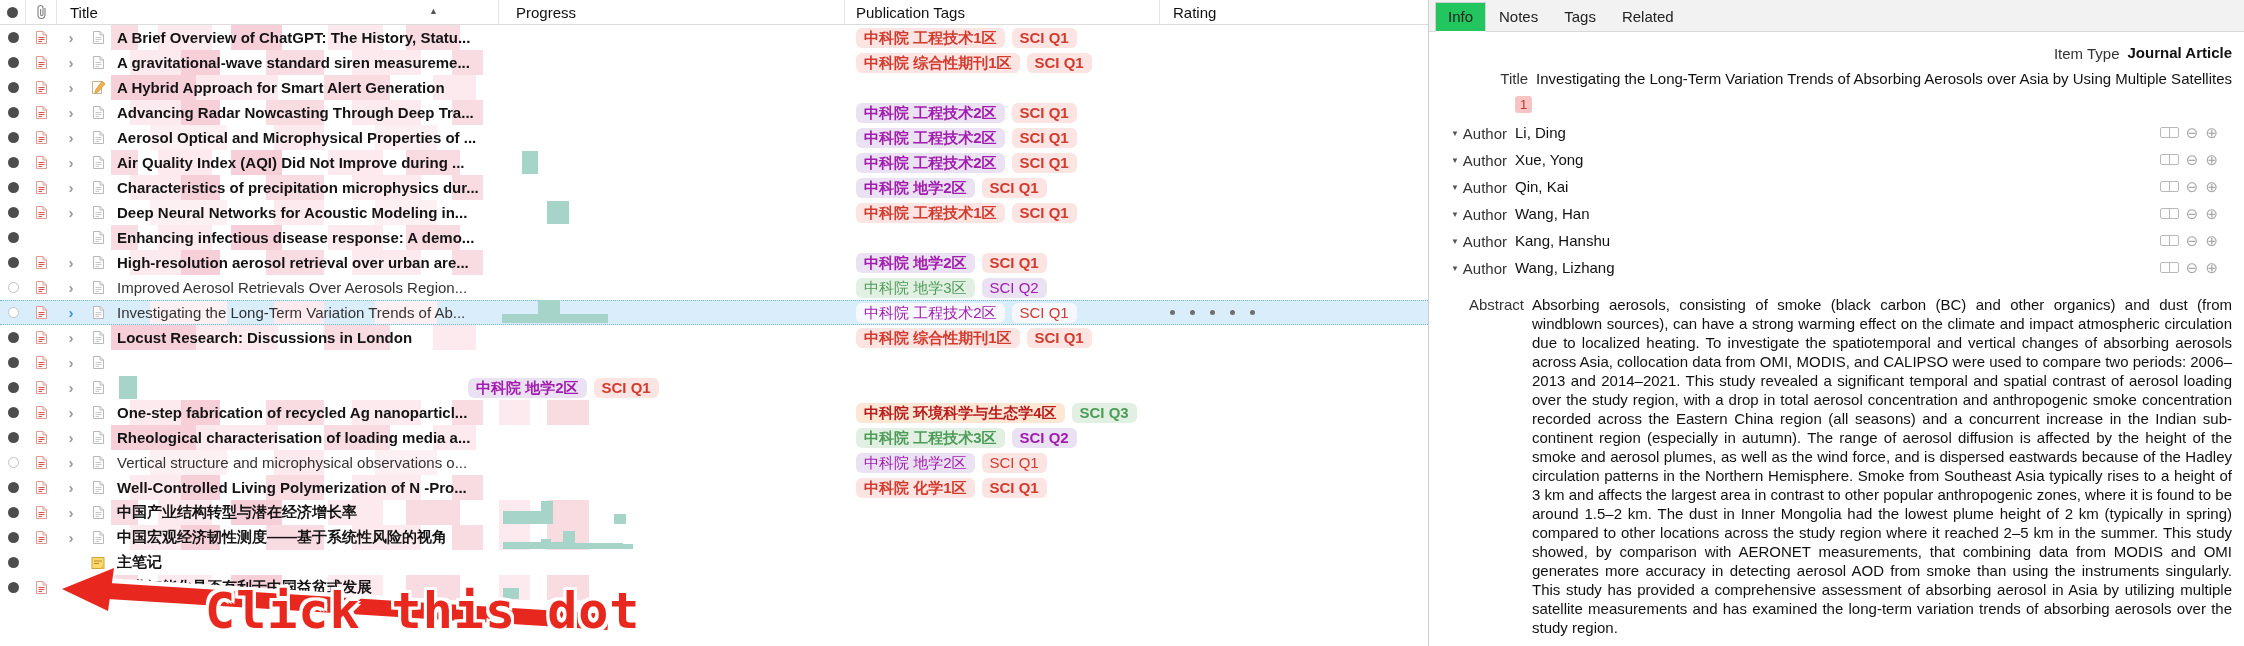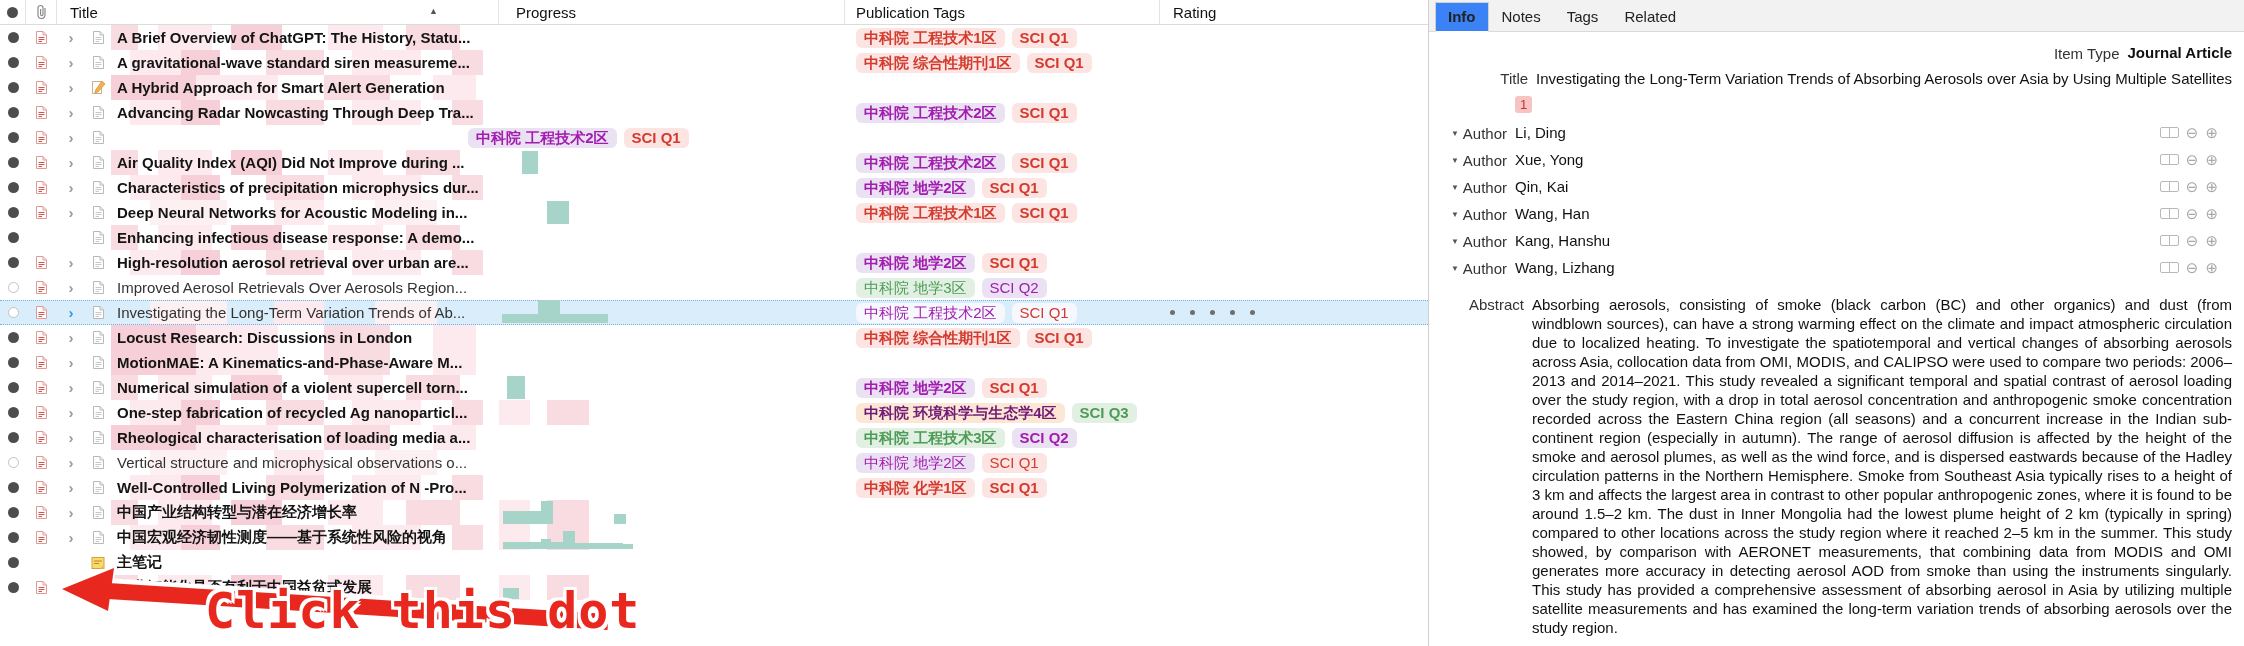--- a/index.html
+++ b/index.html
@@ -32,33 +32,33 @@
   .t.norm{font-weight:400;color:#333;}
   .dot{width:11px;height:11px;border-radius:50%;background:#4d4d4d;}
   .dot.open{background:#fff;border:1.5px solid #c2c2c2;width:9px;height:9px;}
   .bar{position:absolute;bottom:1px;background:#a7d4c8;}
   .rdot{width:5px;height:5px;border-radius:50%;background:#6e6e6e;margin-right:15px;}
   .pill{display:inline-block;padding:1px 8px;border-radius:6px;margin-right:7px;font-weight:700;line-height:18px;}
   .pill.tnorm{font-weight:400;}
   .pill.red{color:#d23b2e;background:#fce4e2;}
   .pill.purple{color:#a21caf;background:#eae2f2;}
   .pill.green{color:#4d9b57;background:#e2f0e3;}
-  .pill.orange{color:#701a75;background:#fbe7d4;}
+  .pill.orange{color:#b91c1c;background:#fbe7d4;}
   .row.selected .pill{background:rgba(250,249,253,0.85);}
   
   .hl1{background-image:linear-gradient(90deg,#f9dbe2 0 7%,transparent 7% 12%,#fceaee 12% 26%,transparent 26% 31%,#f7cfd9 31% 44%,transparent 44% 56%,#fceaee 56% 70%,transparent 70% 76%,#f9dbe2 76% 90%,transparent 90% 100%);}
   .hl2{background-image:linear-gradient(90deg,transparent 0 5%,#fceaee 5% 18%,#f7cfd9 18% 28%,transparent 28% 40%,#f9dbe2 40% 55%,transparent 55% 62%,#fceaee 62% 80%,transparent 80% 88%,#f9dbe2 88% 96%,transparent 96% 100%);}
   .hl3{background-image:linear-gradient(90deg,transparent 0 10%,#fdf0f3 10% 30%,transparent 30% 42%,#fceaee 42% 55%,transparent 55% 68%,#fdf0f3 68% 84%,transparent 84% 100%);}
   .hl4{background-image:linear-gradient(90deg,#f7cfd9 0 22%,#fceaee 22% 43%,transparent 43% 55%,#f9dbe2 55% 72%,transparent 72% 83%,#fceaee 83% 94%,transparent 94% 100%);}
   .spill{background-image:linear-gradient(90deg,#fceaee 0 9%,transparent 9% 14%,#f9dbe2 14% 26%,transparent 26% 100%);}
   
   .panel{position:absolute;left:1428px;top:0;width:816px;height:646px;border-left:1px solid #cfcfcf;background:#fff;box-sizing:border-box;}
   .tabs{height:31px;background:#f2f2f2;border-bottom:1px solid #d9d9d9;display:flex;align-items:flex-end;padding-left:6px;}
   .tab{padding:5px 12px 6px;color:#222;border:1px solid transparent;margin-bottom:-1px;}
-  .tab.active{background:#3b82f6;border:1px solid #d0d0d0;border-bottom-color:#fff;font-weight:bold;}
+  .tab.active{background:#22c55e;border:1px solid #d0d0d0;border-bottom-color:#fff;}
   .pcontent{padding:12px 12px 0 0;}
   .frow{display:flex;align-items:flex-start;margin-bottom:7px;justify-content:flex-end;}
   .fkey{width:78px;flex-shrink:0;display:flex;justify-content:flex-end;align-items:center;gap:4px;color:#333;padding-top:1px;}
   .tri{font-size:8px;color:#555;}
   .fval{margin-left:8px;color:#111;}
   .fval.b{font-weight:700;}
   .titleval{max-width:706px;line-height:19px;}
   .badge{display:inline-block;margin-left:86px;background:#f7c3c3;color:#c0392b;border-radius:3px;padding:0 5px;font-size:13px;line-height:17px;margin-bottom:6px;}
   .arow{display:flex;align-items:center;height:27px;}
   .actrl{margin-left:auto;margin-right:14px;display:flex;align-items:center;gap:7px;color:#a8a8a8;}
@@ -260,20 +260,23 @@
           <svg width="13" height="15" viewBox="0 0 13 15">
             <path d="M1.5 1.5 h6.5 l3.5 3.5 v8.5 h-10 z" fill="#fff" stroke="#b9b9b9"></path>
             <path d="M8 1.5 v3.5 h3.5" fill="none" stroke="#b9b9b9"></path>
             <g stroke="#c9c9c9" stroke-width="1">
               <line x1="3.5" y1="7.5" x2="9.5" y2="7.5"></line>
               <line x1="3.5" y1="9.5" x2="9.5" y2="9.5"></line>
               <line x1="3.5" y1="11.5" x2="7" y2="11.5"></line>
             </g>
           </svg>
         </div>
+        <div class="c ctitle hl3">
+          <span class="t">Aerosol Optical and Microphysical Properties of ...</span>
+        </div>
         <div class="c cprog"></div>
         <div class="c ctags">
           <span class="pill purple">中科院 工程技术2区</span>
           <span class="pill red">SCI Q1</span>
         </div>
         <div class="c crate"></div>
       </div>
       <div class="row">
         <div class="c cdot">
           <div class="dot"></div>
@@ -593,23 +596,20 @@
           <svg width="13" height="15" viewBox="0 0 13 15">
             <path d="M1.5 1.5 h6.5 l3.5 3.5 v8.5 h-10 z" fill="#fff" stroke="#b9b9b9"></path>
             <path d="M8 1.5 v3.5 h3.5" fill="none" stroke="#b9b9b9"></path>
             <g stroke="#c9c9c9" stroke-width="1">
               <line x1="3.5" y1="7.5" x2="9.5" y2="7.5"></line>
               <line x1="3.5" y1="9.5" x2="9.5" y2="9.5"></line>
               <line x1="3.5" y1="11.5" x2="7" y2="11.5"></line>
             </g>
           </svg>
         </div>
-        <div class="c ctitle hl4">
-          <span class="t">MotionMAE: A Kinematics-and-Phase-Aware M...</span>
-        </div>
         <div class="c cprog"></div>
         <div class="c ctags"></div>
         <div class="c crate"></div>
       </div>
       <div class="row">
         <div class="c cdot">
           <div class="dot"></div>
         </div>
         <div class="c cclip">
           <svg width="13" height="15" viewBox="0 0 13 15">
@@ -626,23 +626,20 @@
         <div class="c cic">
           <svg width="13" height="15" viewBox="0 0 13 15">
             <path d="M1.5 1.5 h6.5 l3.5 3.5 v8.5 h-10 z" fill="#fff" stroke="#b9b9b9"></path>
             <path d="M8 1.5 v3.5 h3.5" fill="none" stroke="#b9b9b9"></path>
             <g stroke="#c9c9c9" stroke-width="1">
               <line x1="3.5" y1="7.5" x2="9.5" y2="7.5"></line>
               <line x1="3.5" y1="9.5" x2="9.5" y2="9.5"></line>
               <line x1="3.5" y1="11.5" x2="7" y2="11.5"></line>
             </g>
           </svg>
-        </div>
-        <div class="c ctitle hl1">
-          <span class="t">Numerical simulation of a violent supercell torn...</span>
         </div>
         <div class="c cprog">
           <div class="bar" style="left: 8px; width: 18px; height: 23px;"></div>
         </div>
         <div class="c ctags">
           <span class="pill purple">中科院 地学2区</span>
           <span class="pill red">SCI Q1</span>
         </div>
         <div class="c crate"></div>
       </div>

